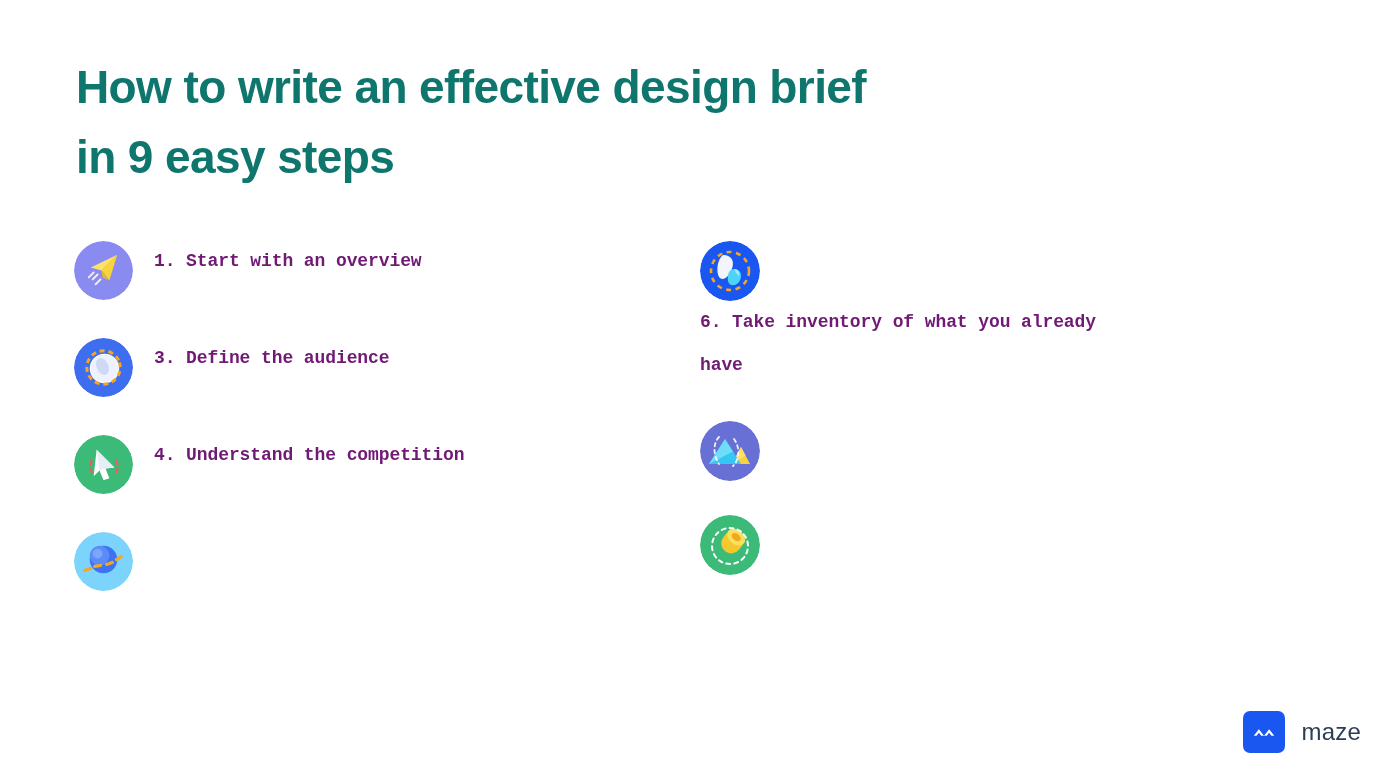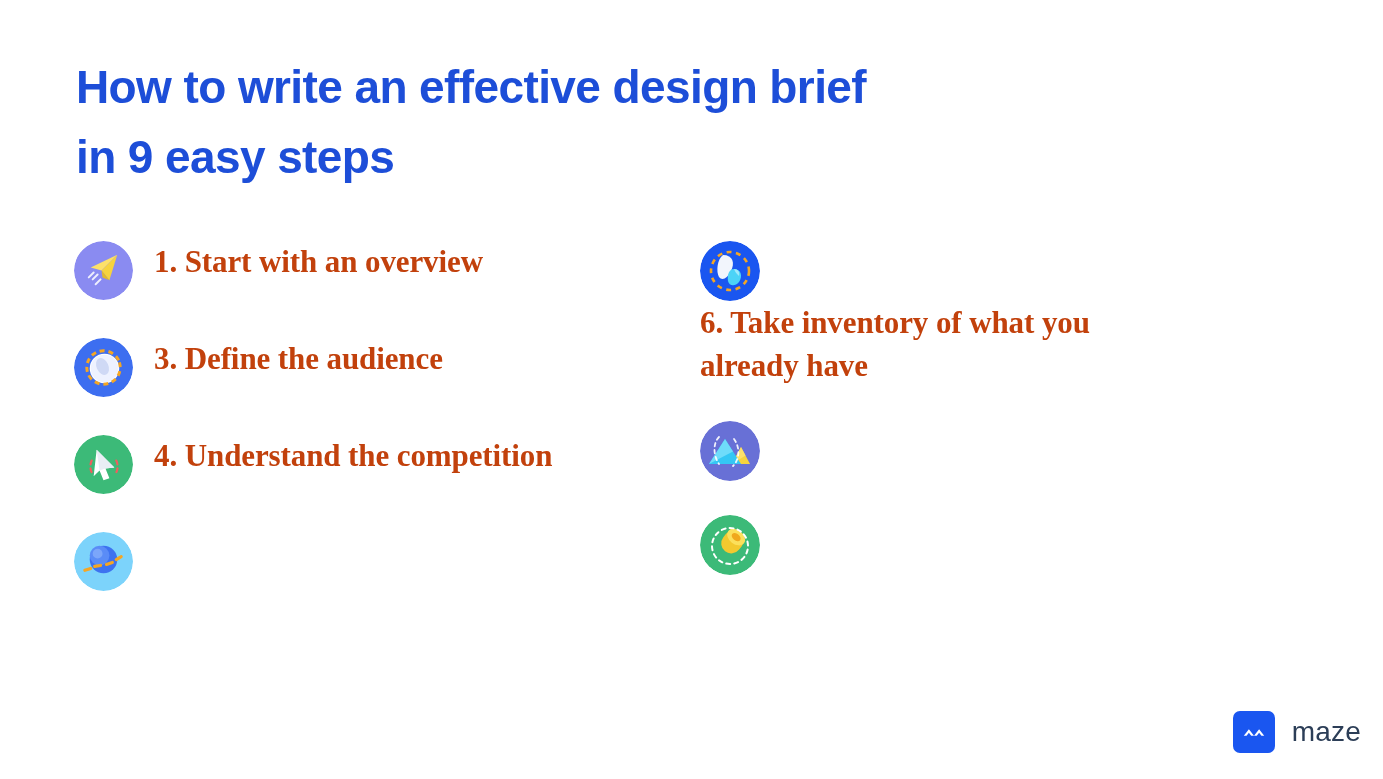--- a/index.html
+++ b/index.html
@@ -31,21 +31,21 @@
     left: 76px;
     top: 52px;
     width: 1020px;
   }
   .title-line {
     font-family: "Liberation Sans", sans-serif;
     font-size: 46px;
     font-weight: bold;
     letter-spacing: -0.6px;
     line-height: 70px;
-    color: #1d4ed8;
+    color: #0f766e;
     white-space: nowrap;
   }
 
   
   .columns {
     position: absolute;
     left: 0;
     top: 240px;
     width: 1383px;
   }
@@ -71,24 +71,24 @@
     position: relative;
     overflow: hidden;
     margin-right: 21px;
     margin-top: 1px;
   }
   .col-right .step-icon { width: 60px; height: 60px; }
 
   .step-icon svg { display: block; width: 100%; height: 100%; }
 
   .step-label {
-    font-family: Liberation Serif, serif;
-    font-size: 31px;
+    font-family: Liberation Mono, monospace;
+    font-size: 18px;
     font-weight: bold;
-    color: #c2410c;
+    color: #701a75;
     line-height: 43px;
     letter-spacing: -0.1px;
     max-width: 420px;
   }
   .col-right .step-label { max-width: 420px; }
 
   
   .brand {
     position: absolute;
     right: 22px;
@@ -101,21 +101,21 @@
     height: 42px;
     border-radius: 7px;
     background: #1a56f0;
     display: flex;
     align-items: center;
     justify-content: center;
   }
   .brand-name {
     margin-left: 17px;
     font-family: "Liberation Sans", sans-serif;
-    font-size: 28px;
+    font-size: 24px;
     font-weight: normal;
     color: #2c3e57;
     letter-spacing: 0.2px;
   }
 </style>
 </head>
 <body>
 
 <div class="slide">
 

